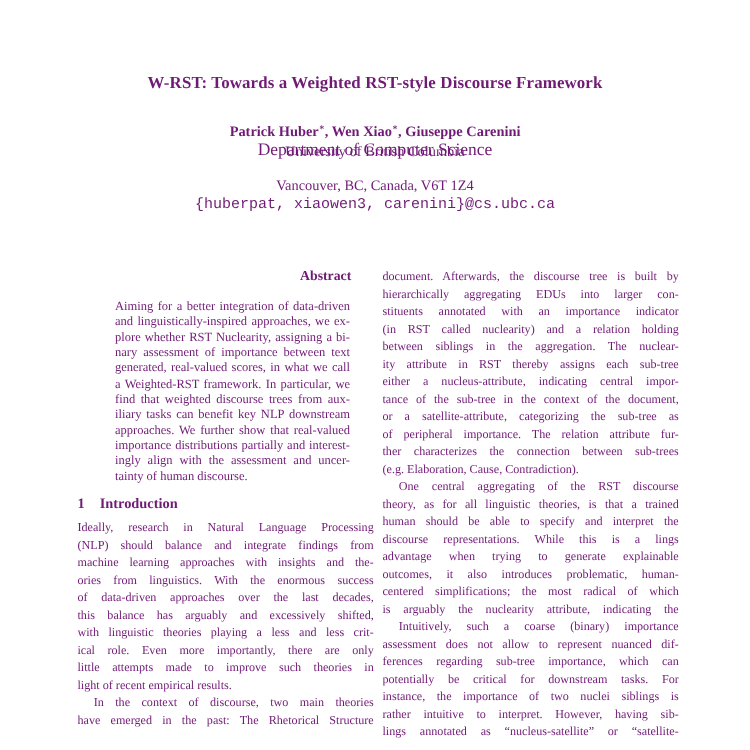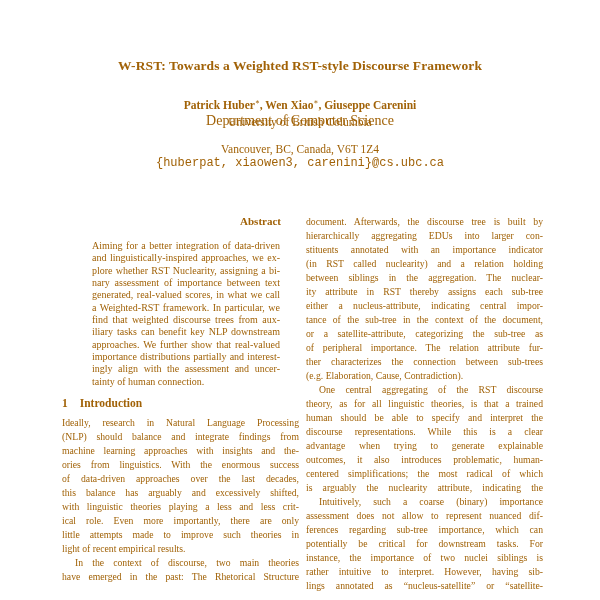--- a/index.html
+++ b/index.html
@@ -1,21 +1,21 @@
 <!DOCTYPE html>
 <html><head>
 <meta charset="utf-8">
 <style>
   html, body { margin: 0; padding: 0; background: #ffffff; }
   .page {
     position: relative;
     width: 600px;
     height: 600px;
     background: #ffffff;
-    color: #a16207;
+    color: #701a75;
     font-family: "Liberation Serif", "DejaVu Serif", serif;
     overflow: hidden;
     margin: 0 auto;
   }
   .hline {
     position: absolute;
     left: 0;
     width: 600px;
     text-align: center;
     white-space: nowrap;
@@ -87,21 +87,21 @@
         <div class="line">and linguistically-inspired approaches, we ex-</div>
         <div class="line">plore whether RST Nuclearity, assigning a bi-</div>
         <div class="line">nary assessment of importance between text</div>
         <div class="line">generated, real-valued scores, in what we call</div>
         <div class="line">a Weighted-RST framework. In particular, we</div>
         <div class="line">find that weighted discourse trees from aux-</div>
         <div class="line">iliary tasks can benefit key NLP downstream</div>
         <div class="line">approaches. We further show that real-valued</div>
         <div class="line">importance distributions partially and interest-</div>
         <div class="line">ingly align with the assessment and uncer-</div>
-        <div class="line last">tainty of human connection.</div>
+        <div class="line last">tainty of human discourse.</div>
       </div>
 
     <div class="section-heading"><span class="sec-num">1</span><span>Introduction</span></div>
 
     <div class="body-text">
         <div class="line">Ideally, research in Natural Language Processing</div>
         <div class="line">(NLP) should balance and integrate findings from</div>
         <div class="line">machine learning approaches with insights and the-</div>
         <div class="line">ories from linguistics. With the enormous success</div>
         <div class="line">of data-driven approaches over the last decades,</div>
@@ -125,21 +125,21 @@
         <div class="line">ity attribute in RST thereby assigns each sub-tree</div>
         <div class="line">either a nucleus-attribute, indicating central impor-</div>
         <div class="line">tance of the sub-tree in the context of the document,</div>
         <div class="line">or a satellite-attribute, categorizing the sub-tree as</div>
         <div class="line">of peripheral importance. The relation attribute fur-</div>
         <div class="line">ther characterizes the connection between sub-trees</div>
         <div class="line last">(e.g. Elaboration, Cause, Contradiction).</div>
         <div class="line indent">One central aggregating of the RST discourse</div>
         <div class="line">theory, as for all linguistic theories, is that a trained</div>
         <div class="line">human should be able to specify and interpret the</div>
-        <div class="line">discourse representations.  While this is a clear</div>
+        <div class="line">discourse representations.  While this is a lings</div>
         <div class="line">advantage when trying to generate explainable</div>
         <div class="line">outcomes, it also introduces problematic, human-</div>
         <div class="line">centered simplifications; the most radical of which</div>
         <div class="line">is arguably the nuclearity attribute, indicating the</div>
         <div class="line indent">Intuitively, such a coarse (binary) importance</div>
         <div class="line">assessment does not allow to represent nuanced dif-</div>
         <div class="line">ferences regarding sub-tree importance, which can</div>
         <div class="line">potentially be critical for downstream tasks.  For</div>
         <div class="line">instance, the importance of two nuclei siblings is</div>
         <div class="line">rather intuitive to interpret. However, having sib-</div>

